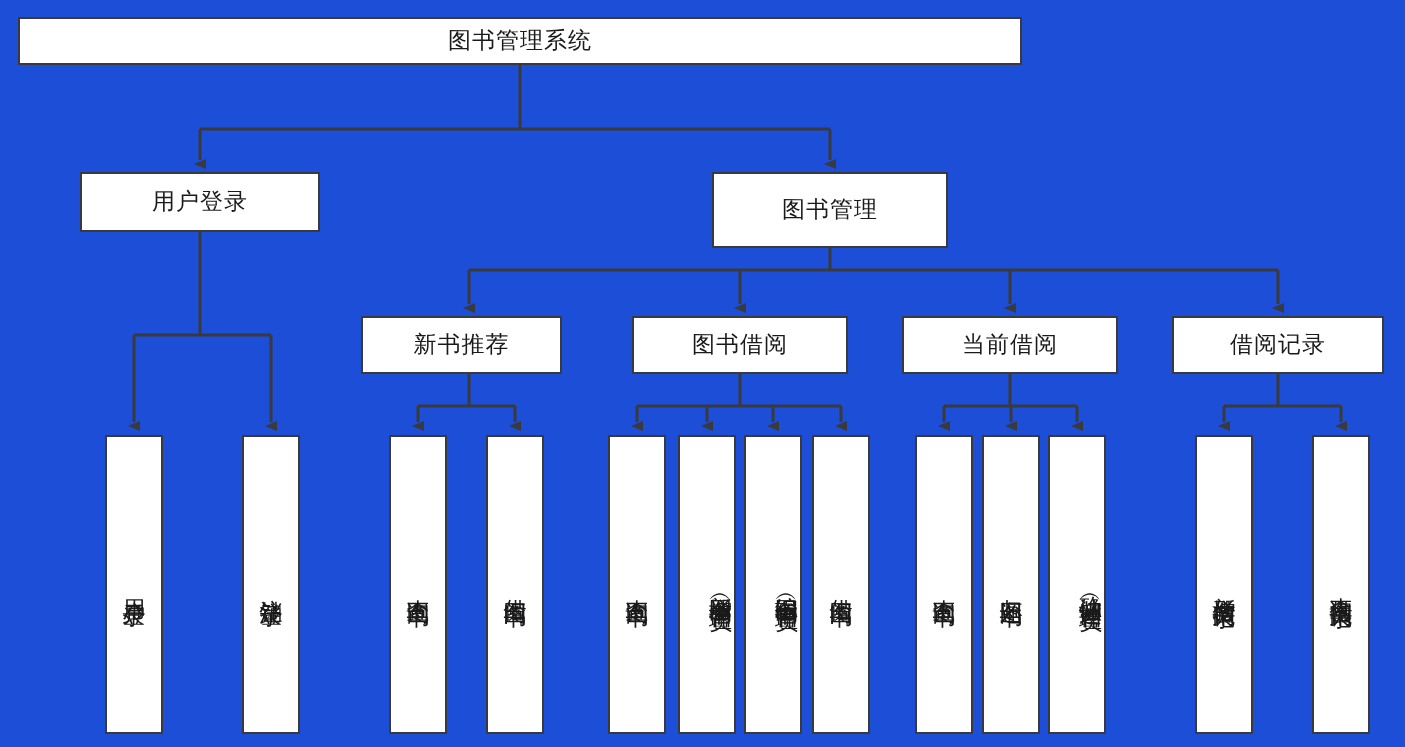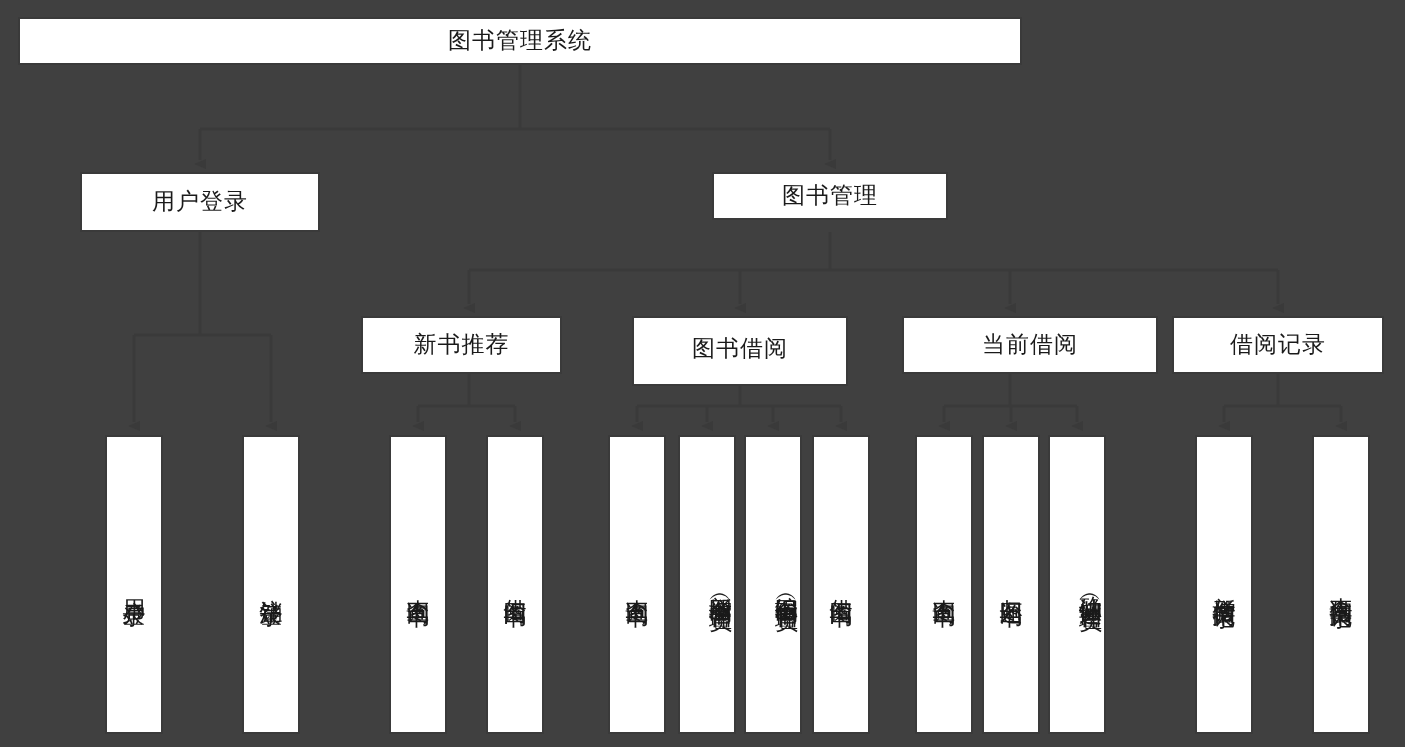--- a/index.html
+++ b/index.html
@@ -7,21 +7,21 @@
     padding: 0;
     background: #ffffff;
   }
   body {
     font-family: "Liberation Sans", "DejaVu Sans", sans-serif;
   }
   #canvas {
     position: relative;
     width: 1405px;
     height: 747px;
-    background: #404040;
+    background: #1d4ed8;
     overflow: hidden;
   }
   svg.connectors {
     position: absolute;
     left: 0;
     top: 0;
     width: 1405px;
     height: 747px;
     pointer-events: none;
   }
@@ -116,25 +116,25 @@
       <path d="M1278,374 L1278,406"></path>
       <path d="M1224,406 L1341,406"></path>
       <path d="M1224,406 L1224,422" marker-end="url(#arrow)"></path>
       <path d="M1341,406 L1341,422" marker-end="url(#arrow)"></path>
     </g>
   </svg>
 
   <div class="node horiz" style="left:18px; top:17px; width:1004px; height:48px;">图书管理系统</div>
 
   <div class="node horiz" style="left:80px; top:172px; width:240px; height:60px;">用户登录</div>
-  <div class="node horiz" style="left:712px; top:172px; width:236px; height:48px;">图书管理</div>
+  <div class="node horiz" style="left:712px; top:172px; width:236px; height:76px;">图书管理</div>
 
   <div class="node horiz" style="left:361px; top:316px; width:201px; height:58px;">新书推荐</div>
-  <div class="node horiz" style="left:632px; top:316px; width:216px; height:70px;font-family:Liberation Mono, monospace;">图书借阅</div>
-  <div class="node horiz" style="left:902px; top:316px; width:256px; height:58px;">当前借阅</div>
+  <div class="node horiz" style="left:632px; top:316px; width:216px; height:58px;">图书借阅</div>
+  <div class="node horiz" style="left:902px; top:316px; width:216px; height:58px;">当前借阅</div>
   <div class="node horiz" style="left:1172px; top:316px; width:212px; height:58px;text-align:center;">借阅记录</div>
 
   <div class="node vert mid-text" style="left:105px; top:435px; width:58px; height:299px;">用户登录</div>
   <div class="node vert mid-text" style="left:242px; top:435px; width:58px; height:299px;">注销登录</div>
 
   <div class="node vert mid-text" style="left:389px; top:435px; width:58px; height:299px;">查询图书</div>
   <div class="node vert mid-text" style="left:486px; top:435px; width:58px; height:299px;">借阅图书</div>
 
   <div class="node vert mid-text" style="left:608px; top:435px; width:58px; height:299px;">查询图书</div>
   <div class="node vert tall-text" style="left:678px; top:435px; width:58px; height:299px;">新增图书（管理员）</div>

